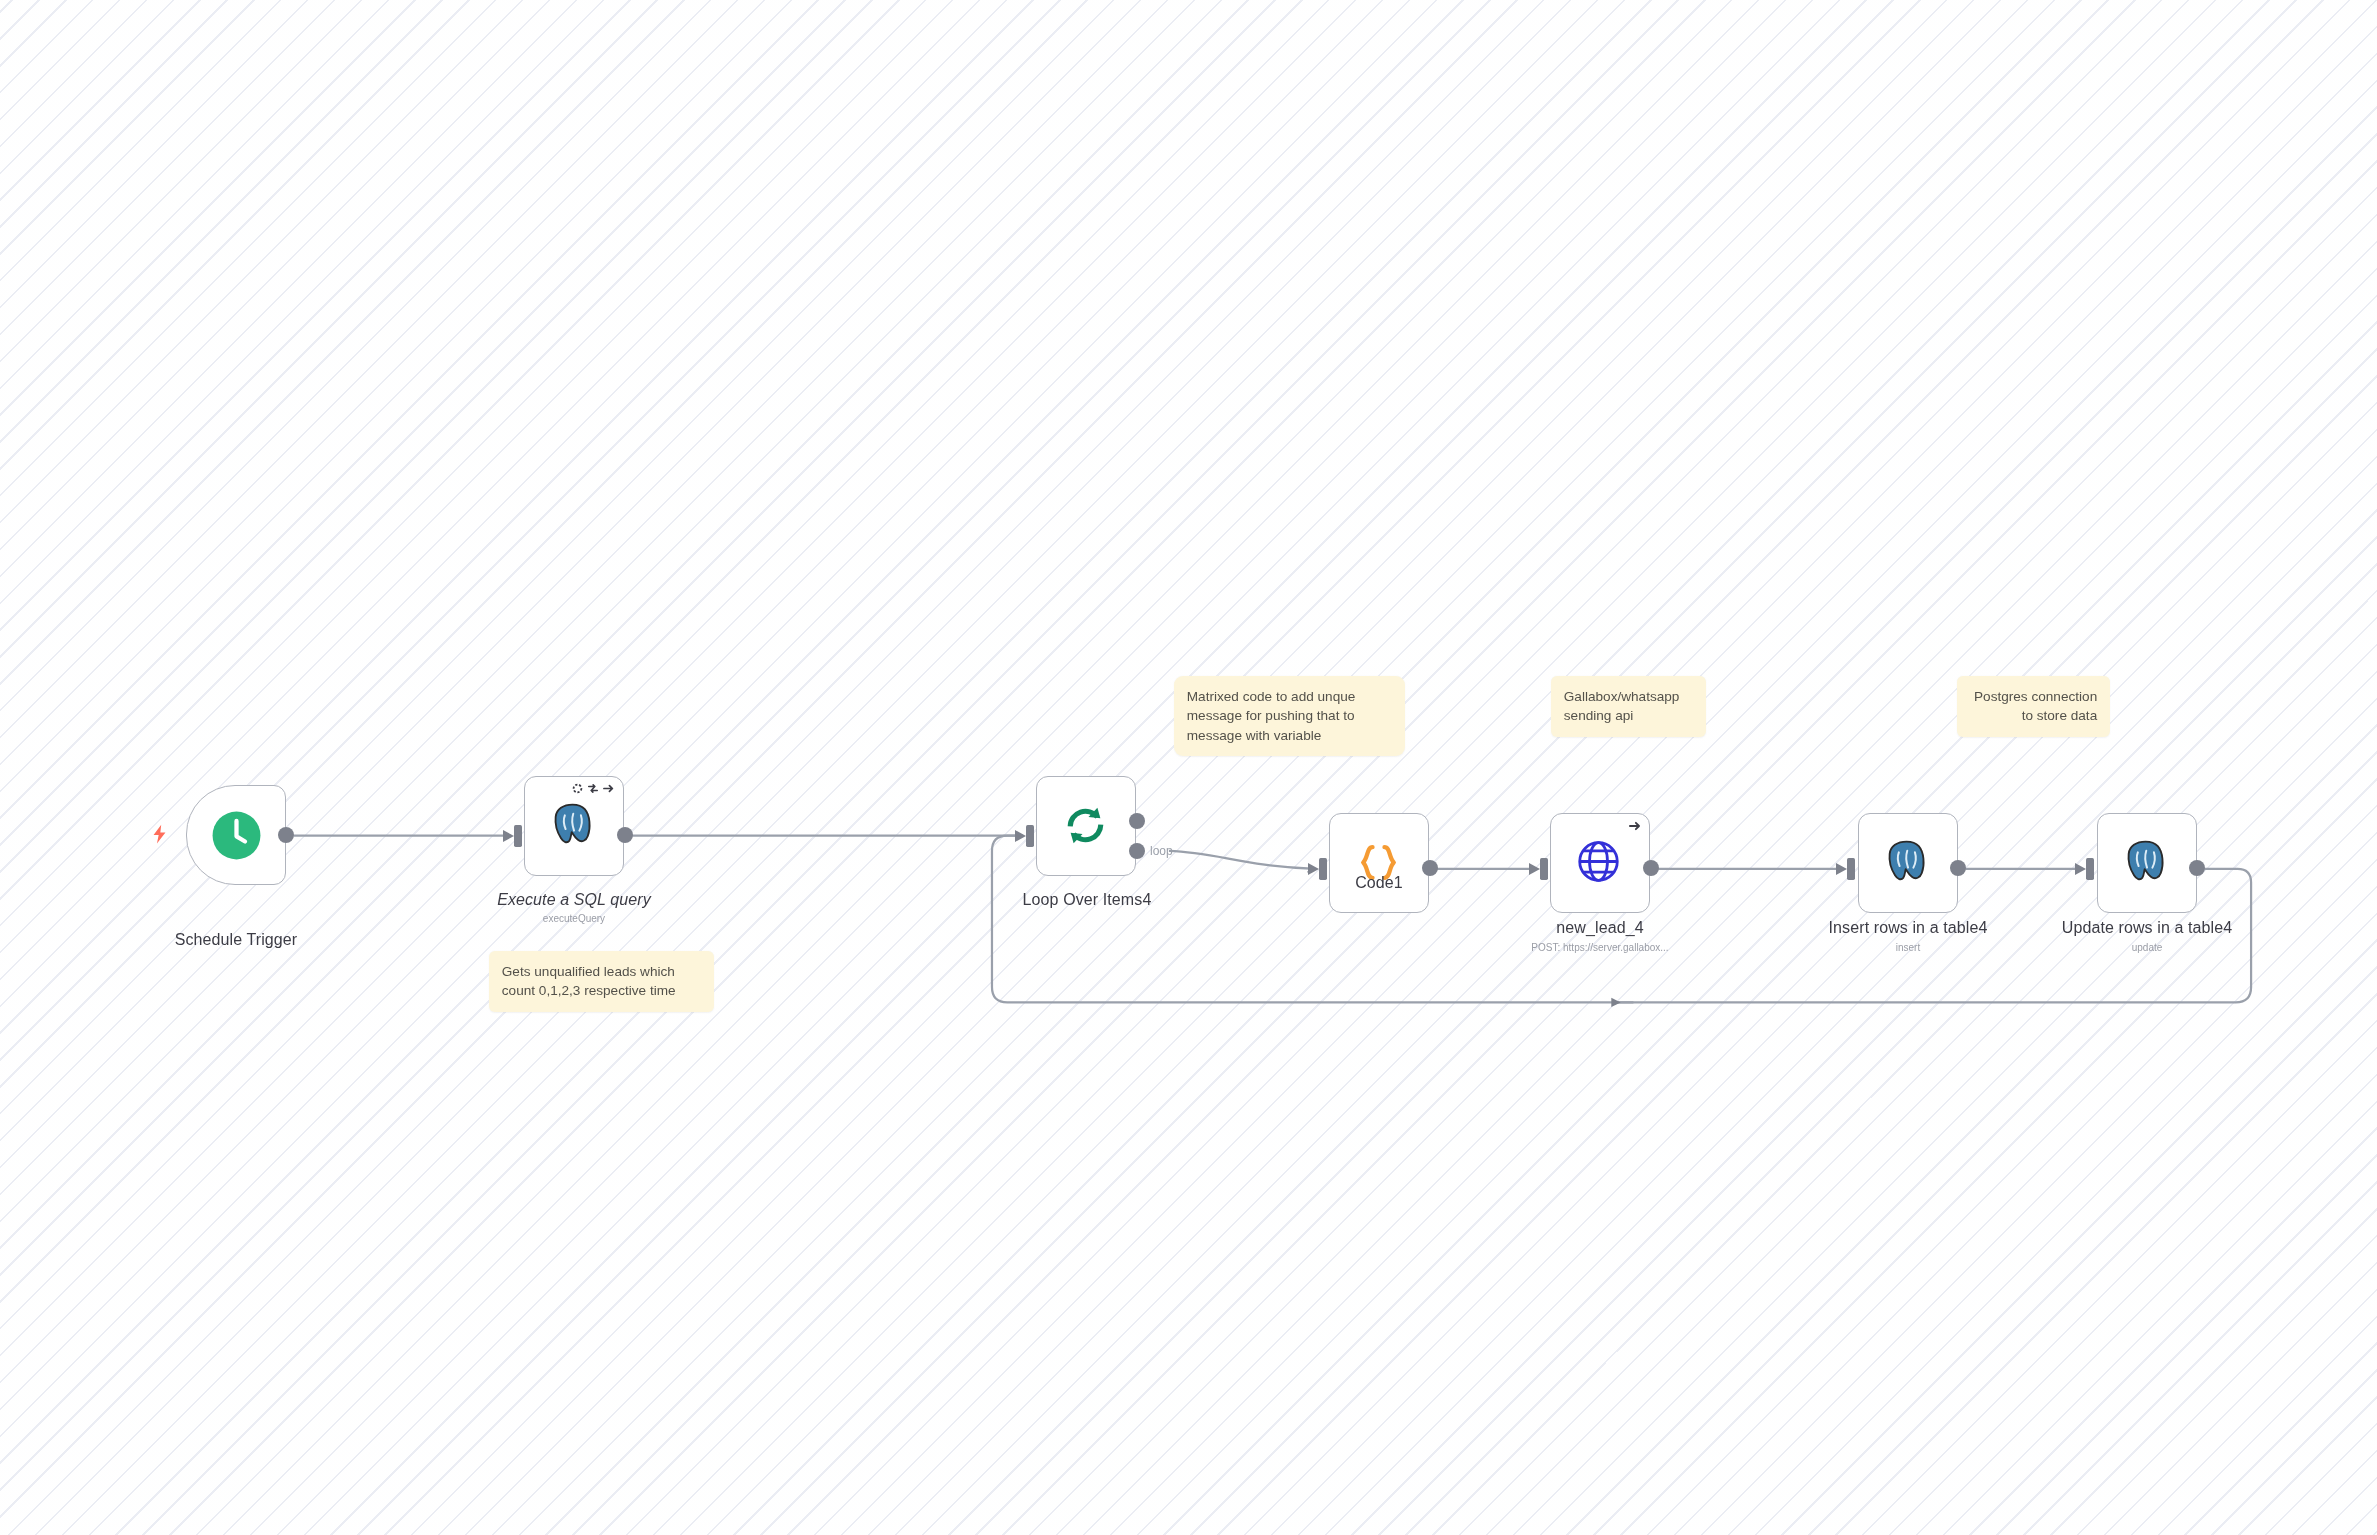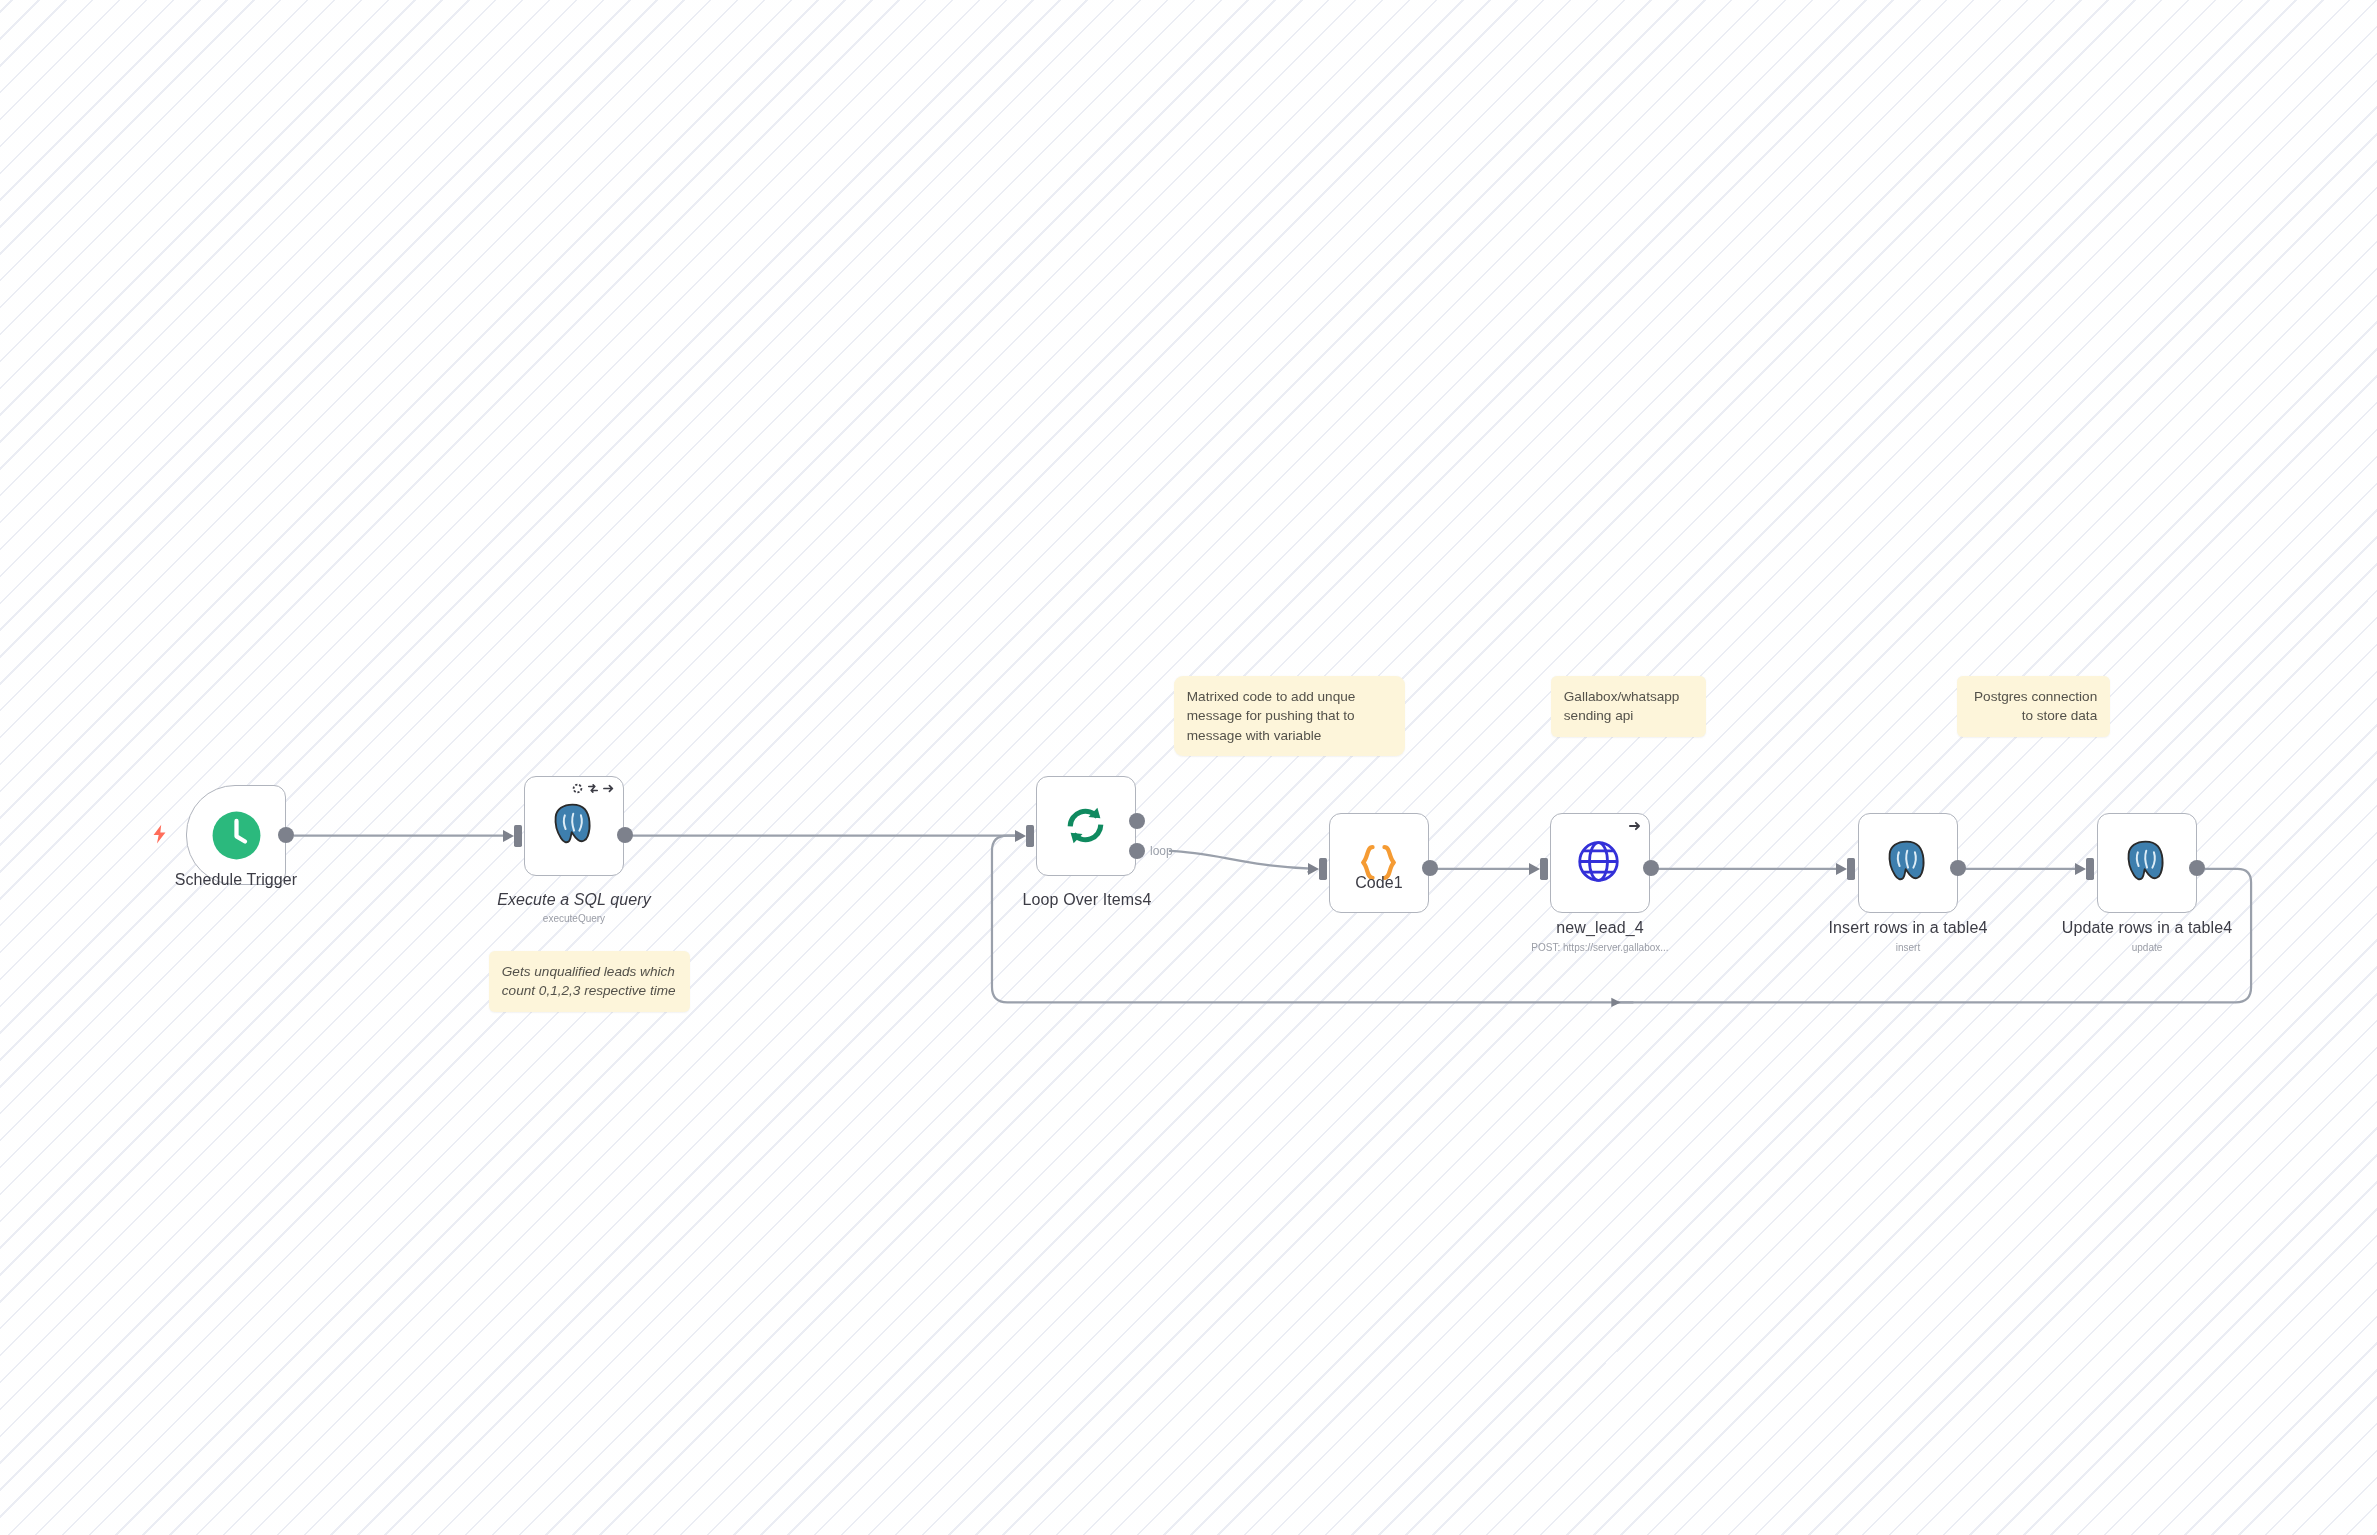--- a/index.html
+++ b/index.html
@@ -174,21 +174,21 @@
 
   <div class="node trigger" style="left:186px; top:785px;">
     <span class="node-icon">
       <svg width="53" height="53" viewBox="0 0 62 62">
         <circle cx="31" cy="31" r="28" fill="#2bb97d"></circle>
         <path d="M31 14 L31 32 L41 38" stroke="#ffffff" stroke-width="5" stroke-linecap="round" stroke-linejoin="round" fill="none"></path>
       </svg>
     </span>
   </div>
   <div class="port-out" style="left:278px; top:827px;"></div>
-  <div class="node-label" style="left:134px; top:871px; width:204px;">Schedule Trigger</div>
+  <div class="node-label" style="left:134px; top:931px; width:204px;">Schedule Trigger</div>
 
   <div class="node" style="left:524px; top:776px;">
     <span class="node-corner">
       <span>
         <svg width="11" height="11" viewBox="0 0 13 13">
           <circle cx="6.5" cy="6.5" r="4.6" fill="none" stroke="#3c3c45" stroke-width="2.1" stroke-dasharray="2.6 2.0"></circle>
         </svg>
       </span>
       <span>
         <svg width="12" height="11" viewBox="0 0 14 13">
@@ -307,21 +307,21 @@
         <path d="M33 18 C31 24 32 34 34 40" stroke="#dcecf6" stroke-width="2.6" fill="none" stroke-linecap="round"></path>
         <path d="M43 20 C45 26 44 34 41 40" stroke="#dcecf6" stroke-width="2.6" fill="none" stroke-linecap="round"></path>
       </svg>
     </span>
   </div>
   <div class="port-in" style="left:2086px; top:858px;"></div>
   <div class="port-out" style="left:2189px; top:860px;"></div>
   <div class="node-label" style="left:2045px; top:919px; width:204px;">Update rows in a table4</div>
   <div class="node-sublabel" style="left:2045px; top:942px; width:204px;">update</div>
 
-  <div class="sticky" style="left:489px; top:951px; width:201px;font-style:italic;">Gets unqualified leads which count 0,1,2,3 respective time</div>
+  <div class="sticky" style="left:489px; top:951px; width:225px;">Gets unqualified leads which count 0,1,2,3 respective time</div>
 
   <div class="sticky" style="left:1174px; top:676px; width:231px;border-radius:9px;">Matrixed code to add unque message for pushing that to message with variable</div>
 
   <div class="sticky" style="left:1551px; top:676px; width:155px;">Gallabox/whatsapp sending api</div>
 
   <div class="sticky" style="left:1957px; top:676px; width:153px;text-align:right;">Postgres connection to store data</div>
 
 </div>
 
 

